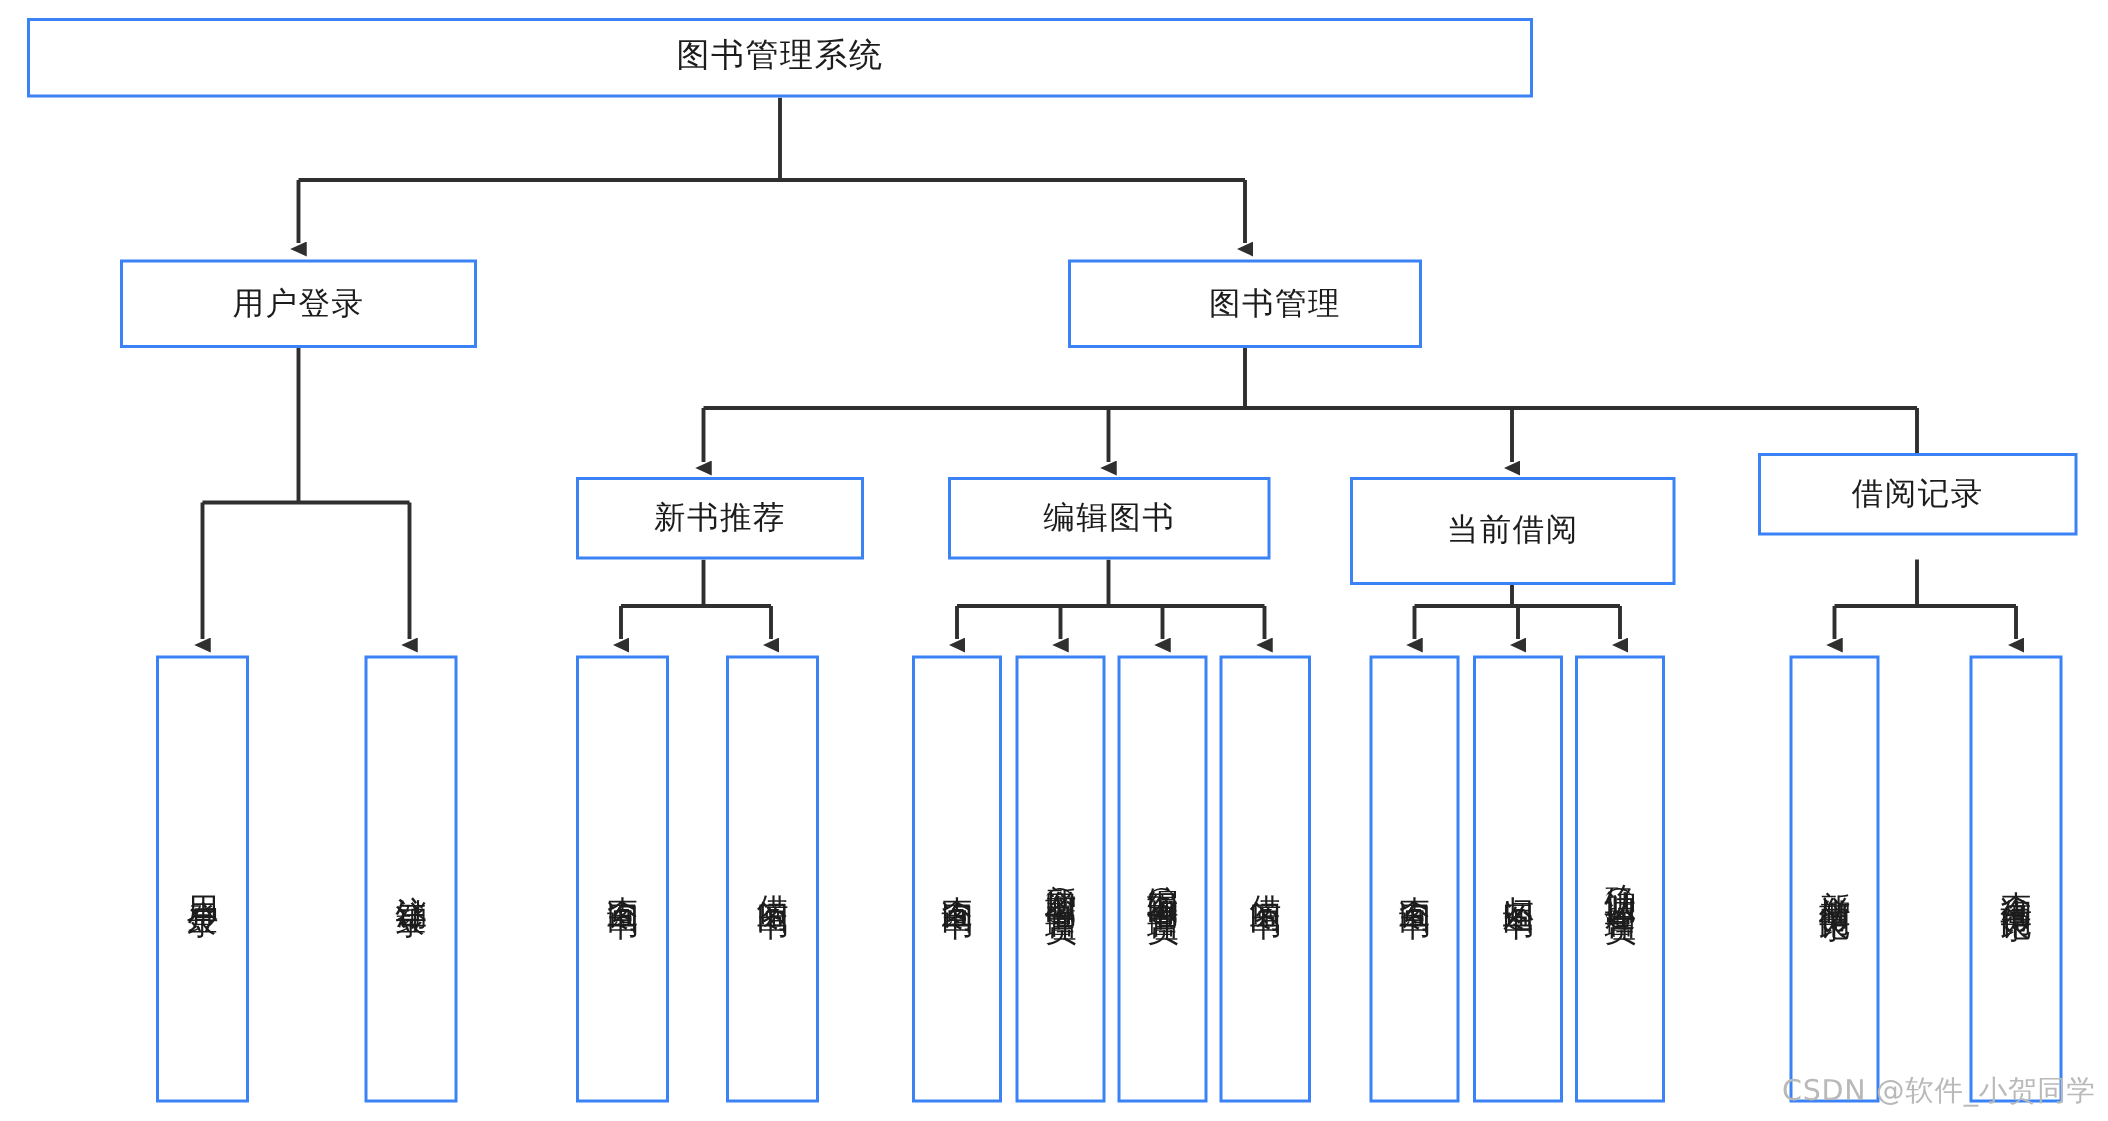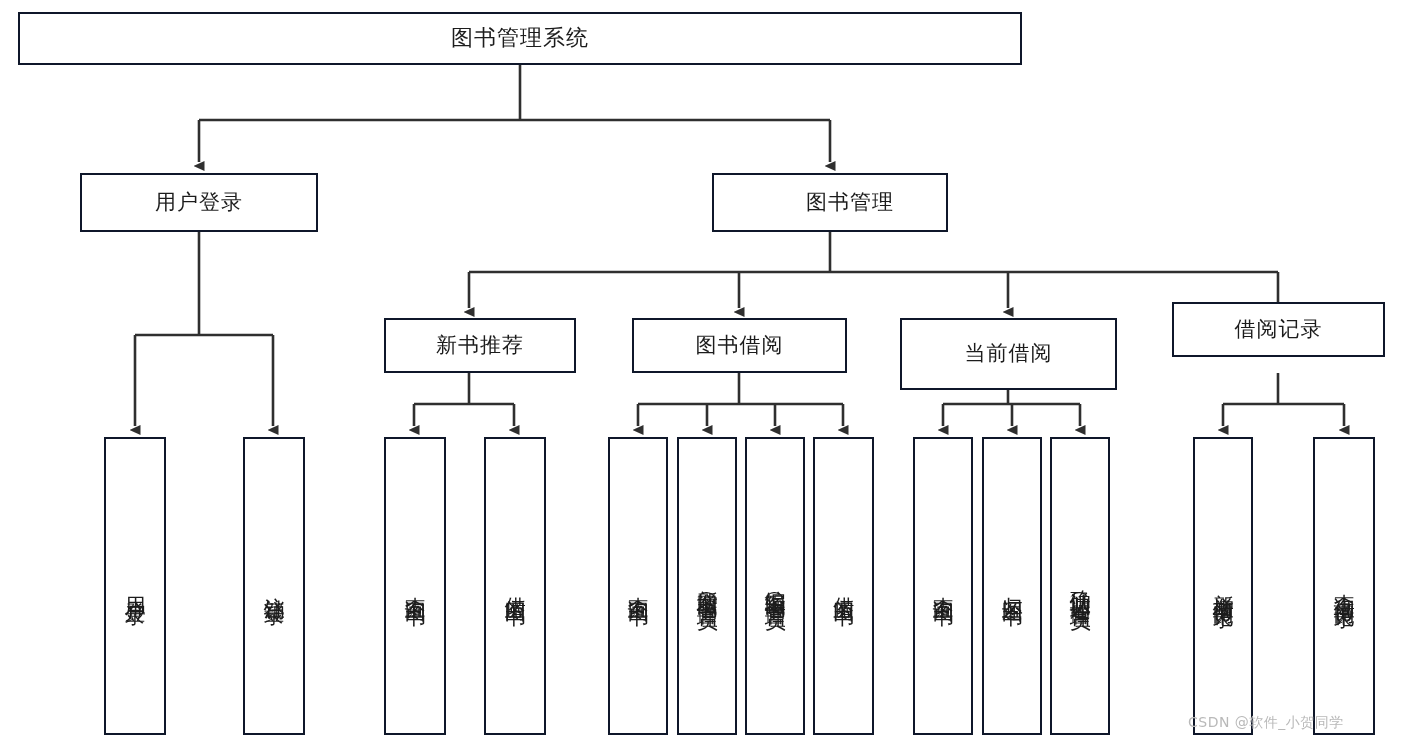--- a/index.html
+++ b/index.html
@@ -23,21 +23,21 @@
     left: 0;
     top: 0;
     width: 1405px;
     height: 747px;
     pointer-events: none;
   }
   .node {
     position: absolute;
     box-sizing: border-box;
     background: #ffffff;
-    border: 2px solid #0f172a;
+    border: 2px solid #3b82f6;
     display: flex;
     align-items: center;
     justify-content: center;
     color: #1c1c1c;
   }
   .node-h {
     font-size: 21px;
     letter-spacing: 1px;
     line-height: 1.2;
     white-space: nowrap;
@@ -57,21 +57,21 @@
   }
   .node-v .vlabel {
     writing-mode: vertical-rl;
     text-orientation: upright;
     display: block;
   }
   #watermark {
     position: absolute;
     left: 1188px;
     top: 714px;
-    font-size: 14px;
+    font-size: 19px;
     color: #b9b9b9;
     white-space: nowrap;
     letter-spacing: 0.5px;
     text-align: center;
   }
 </style>
 </head>
 <body>
 
 <div id="diagram-root">
@@ -134,21 +134,21 @@
     <span>用户登录</span>
   </div>
   <div class="node node-h" style="left:712px; top:173px; width:236px; height:59px;padding-left:40px;">
     <span>图书管理</span>
   </div>
 
   <div class="node node-h" style="left:384px; top:318px; width:192px; height:55px;">
     <span>新书推荐</span>
   </div>
   <div class="node node-h" style="left:632px; top:318px; width:215px; height:55px;">
-    <span>图书借阅</span>
+    <span>编辑图书</span>
   </div>
   <div class="node node-h" style="left:900px; top:318px; width:217px; height:72px;">
     <span>当前借阅</span>
   </div>
   <div class="node node-h" style="left:1172px; top:302px; width:213px; height:55px;">
     <span>借阅记录</span>
   </div>
 
   <div class="node node-v" style="left:104px; top:437px; width:62px; height:298px;">
     <span class="vlabel">用户登录</span>

